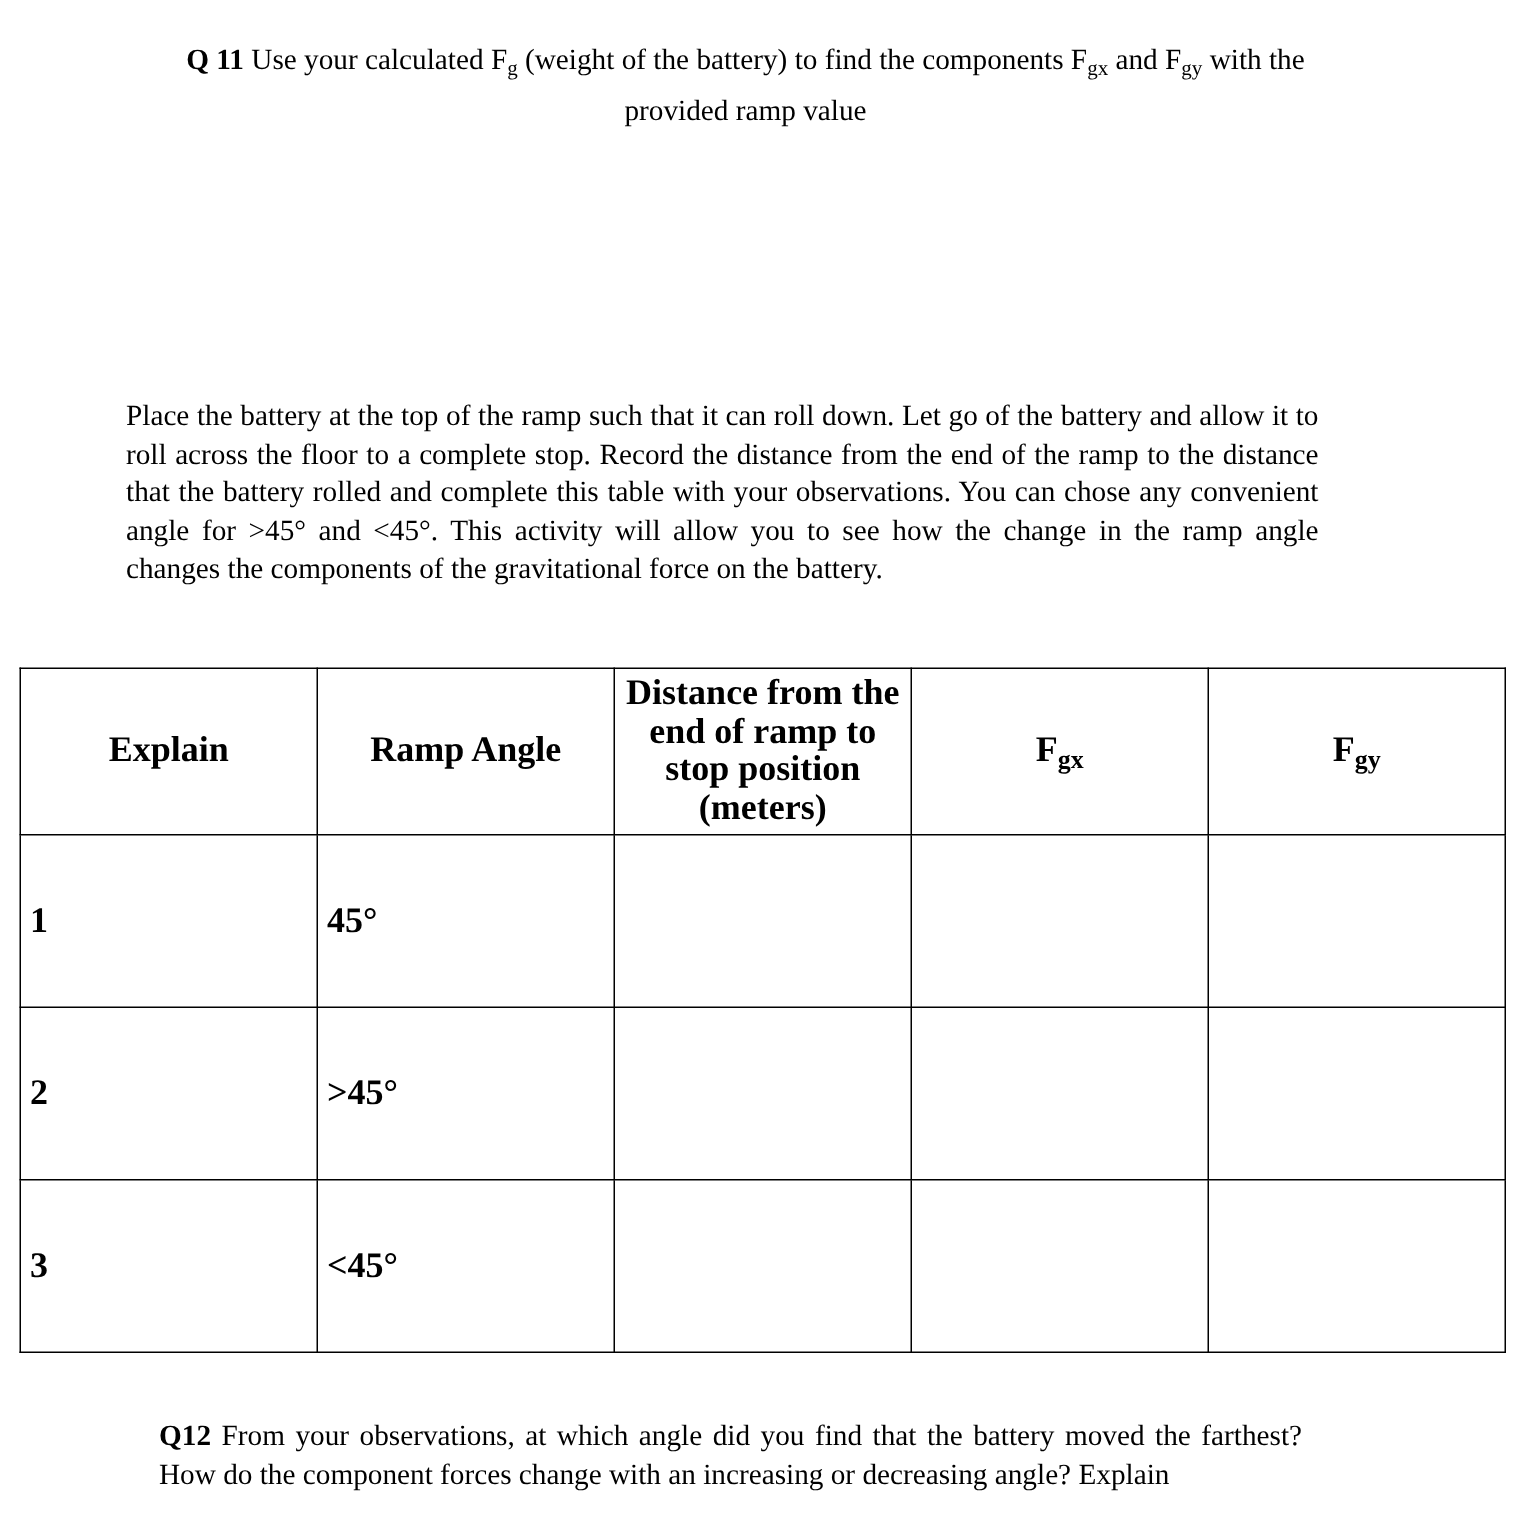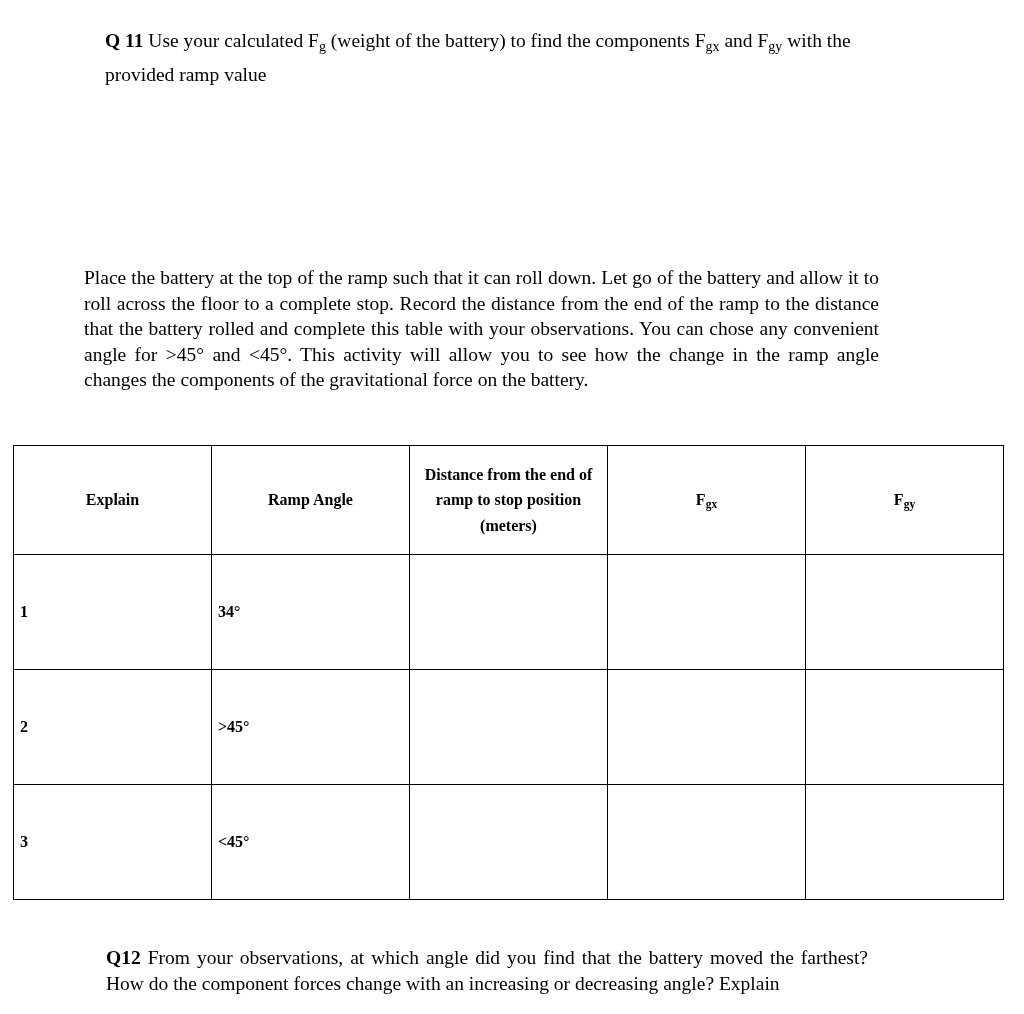--- a/index.html
+++ b/index.html
@@ -11,25 +11,25 @@
   body {
     width: 1024px;
     height: 1014px;
     position: relative;
     font-family: "Liberation Serif", "DejaVu Serif", serif;
     font-size: 19.5px;
     -webkit-font-smoothing: antialiased;
   }
   .q11 {
     position: absolute;
-    left: 105px;
+    left: 116px;
     top: 4px;
     width: 762px;
     line-height: 34px;
-    text-align: left;
+    text-align: center;
   }
   .intro {
     position: absolute;
     left: 84px;
     top: 246px;
     width: 795px;
     line-height: 25.6px;
     text-align: justify;
     margin-top: 19px;
   }
@@ -56,21 +56,21 @@
   table.obs {
     border-collapse: collapse;
     table-layout: fixed;
     width: 991px;
   }
   table.obs th, table.obs td {
     border: 1.5px solid #000000;
     width: 20%;
     vertical-align: middle;
     padding: 4px 6px;
-    font-size: 16px;
+    font-size: 24px;
   }
   table.obs th {
     font-weight: bold;
     height: 100px;
     line-height: 25.5px;
   }
   table.obs td {
     height: 106px;
     font-weight: bold;
   }
@@ -91,21 +91,21 @@
         <th>Explain</th>
         <th>Ramp Angle</th>
         <th>Distance from the end of ramp to stop position (meters)</th>
         <th><span>F</span><span class="sub">gx</span></th>
         <th><span>F</span><span class="sub">gy</span></th>
       </tr>
     </thead>
     <tbody>
       <tr>
         <td>1</td>
-        <td>34°</td>
+        <td>45°</td>
         <td></td>
         <td></td>
         <td></td>
       </tr>
       <tr>
         <td>2</td>
         <td>&gt;45°</td>
         <td></td>
         <td></td>
         <td></td>

